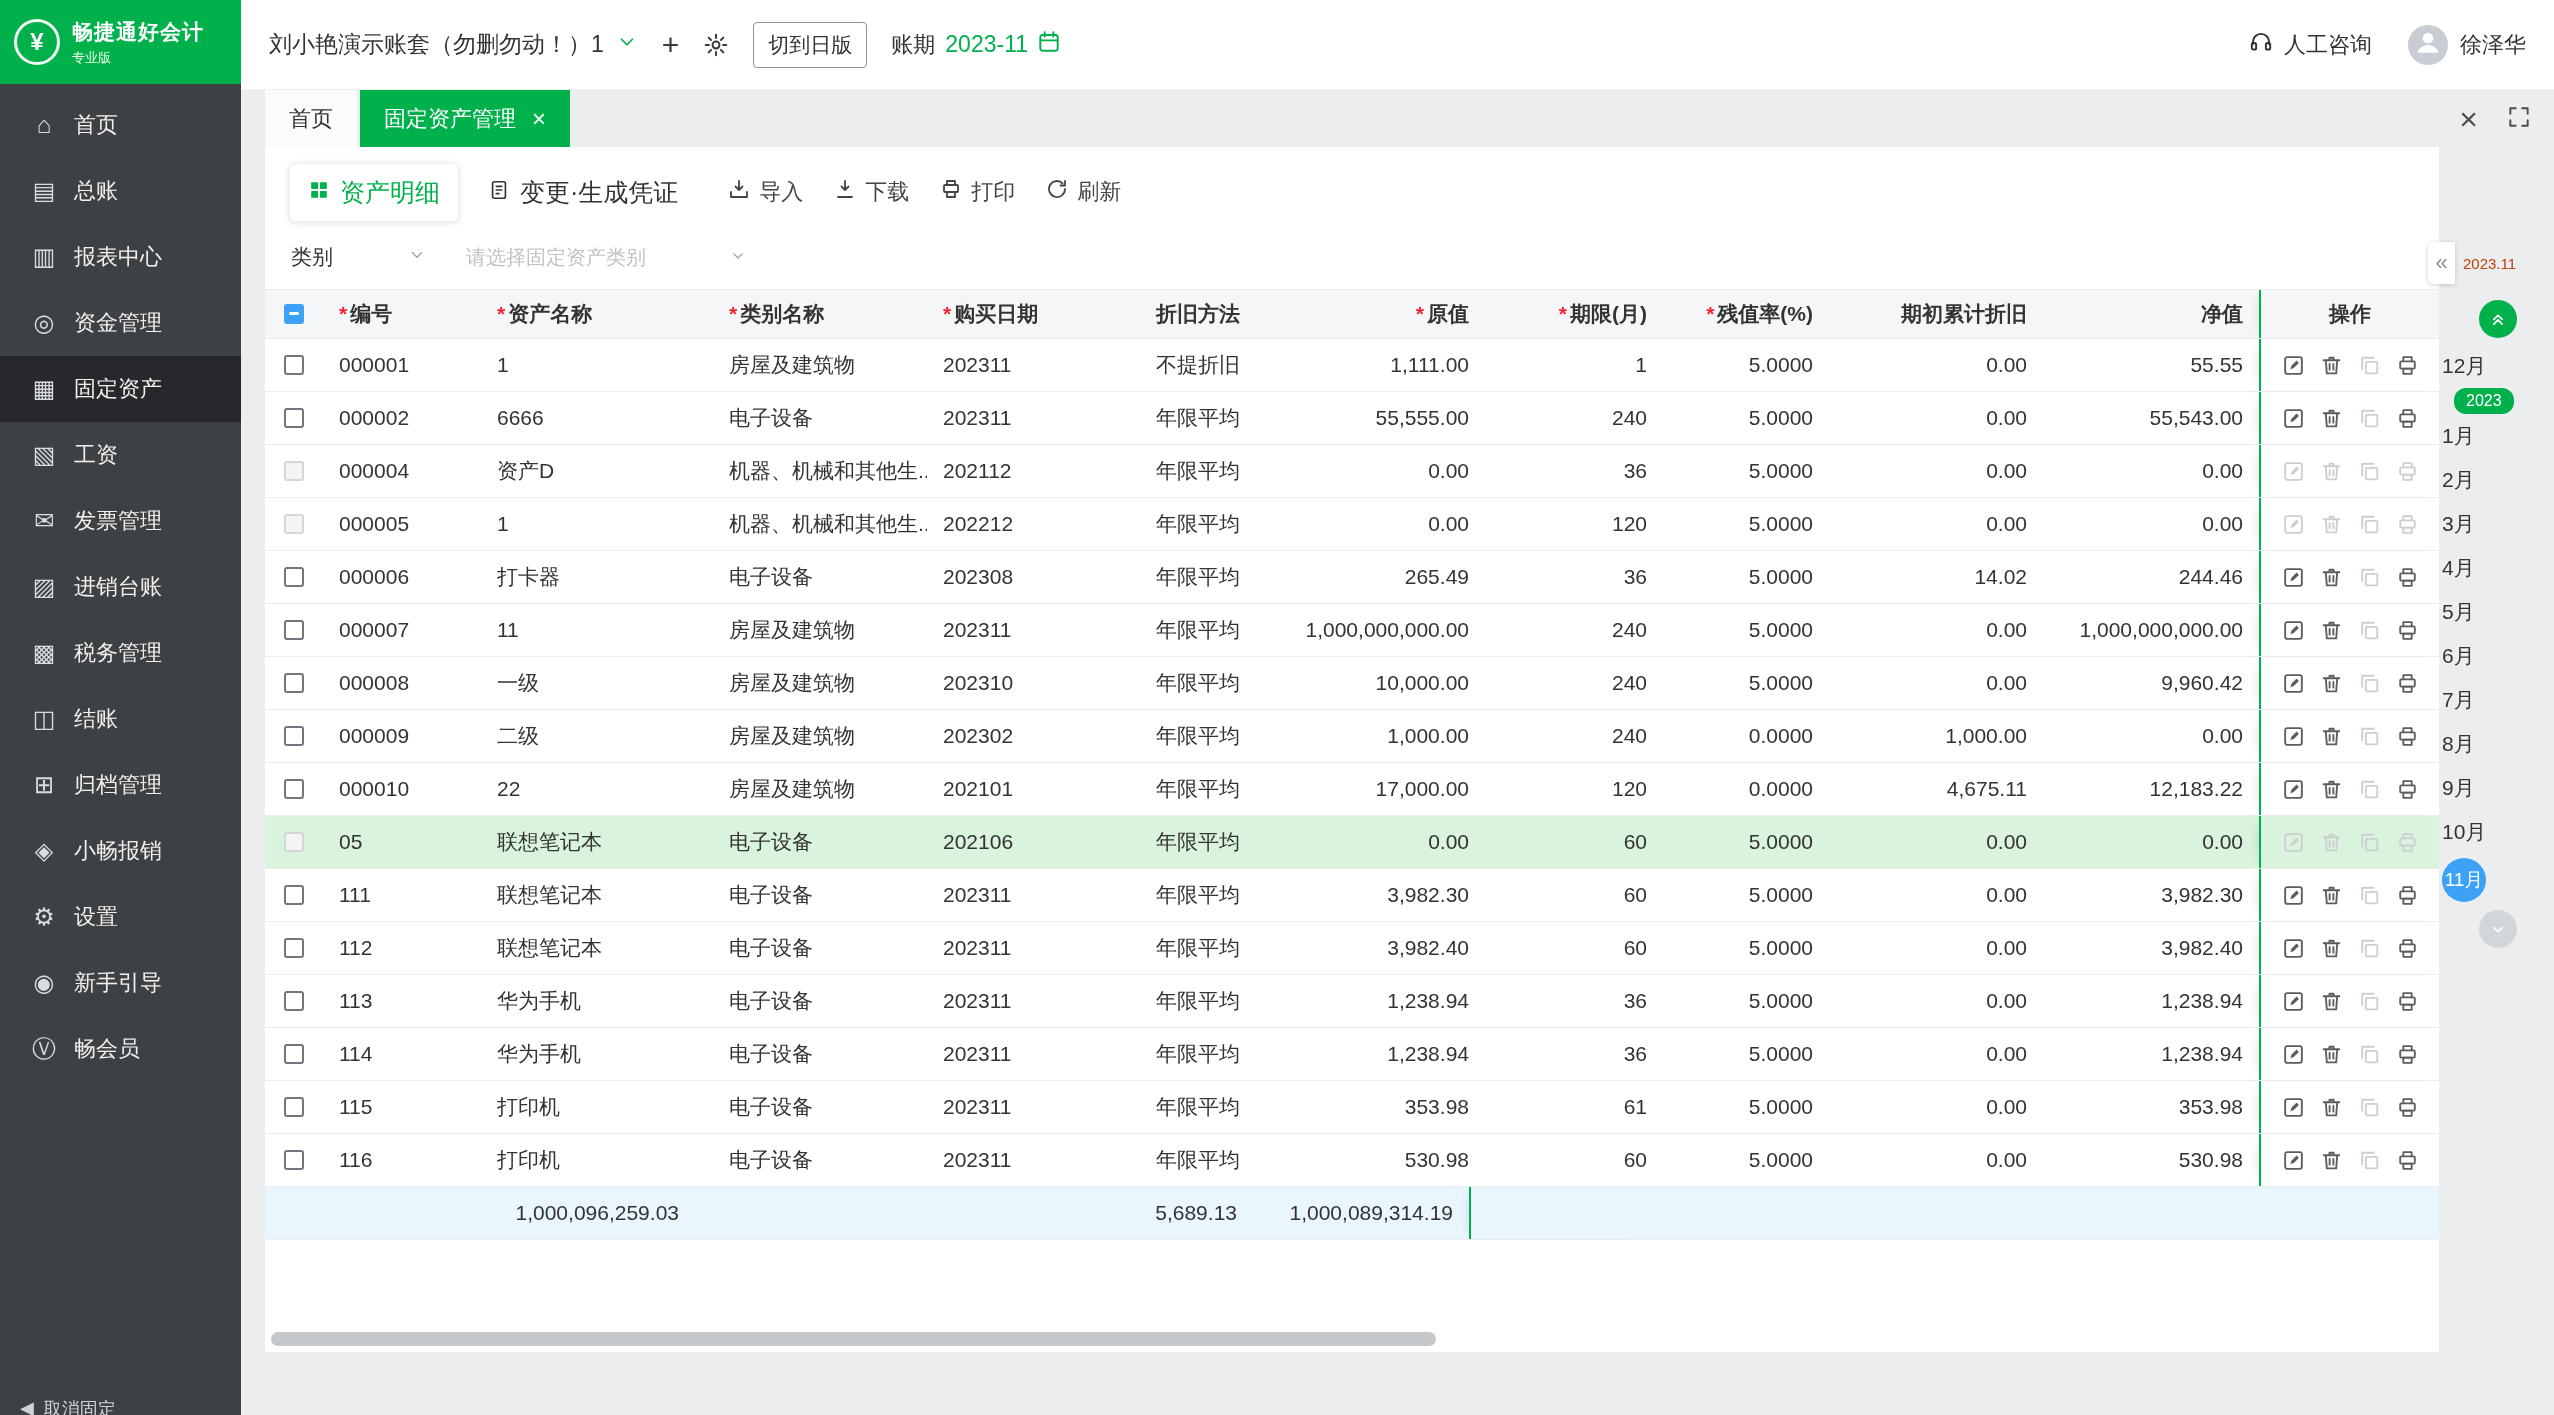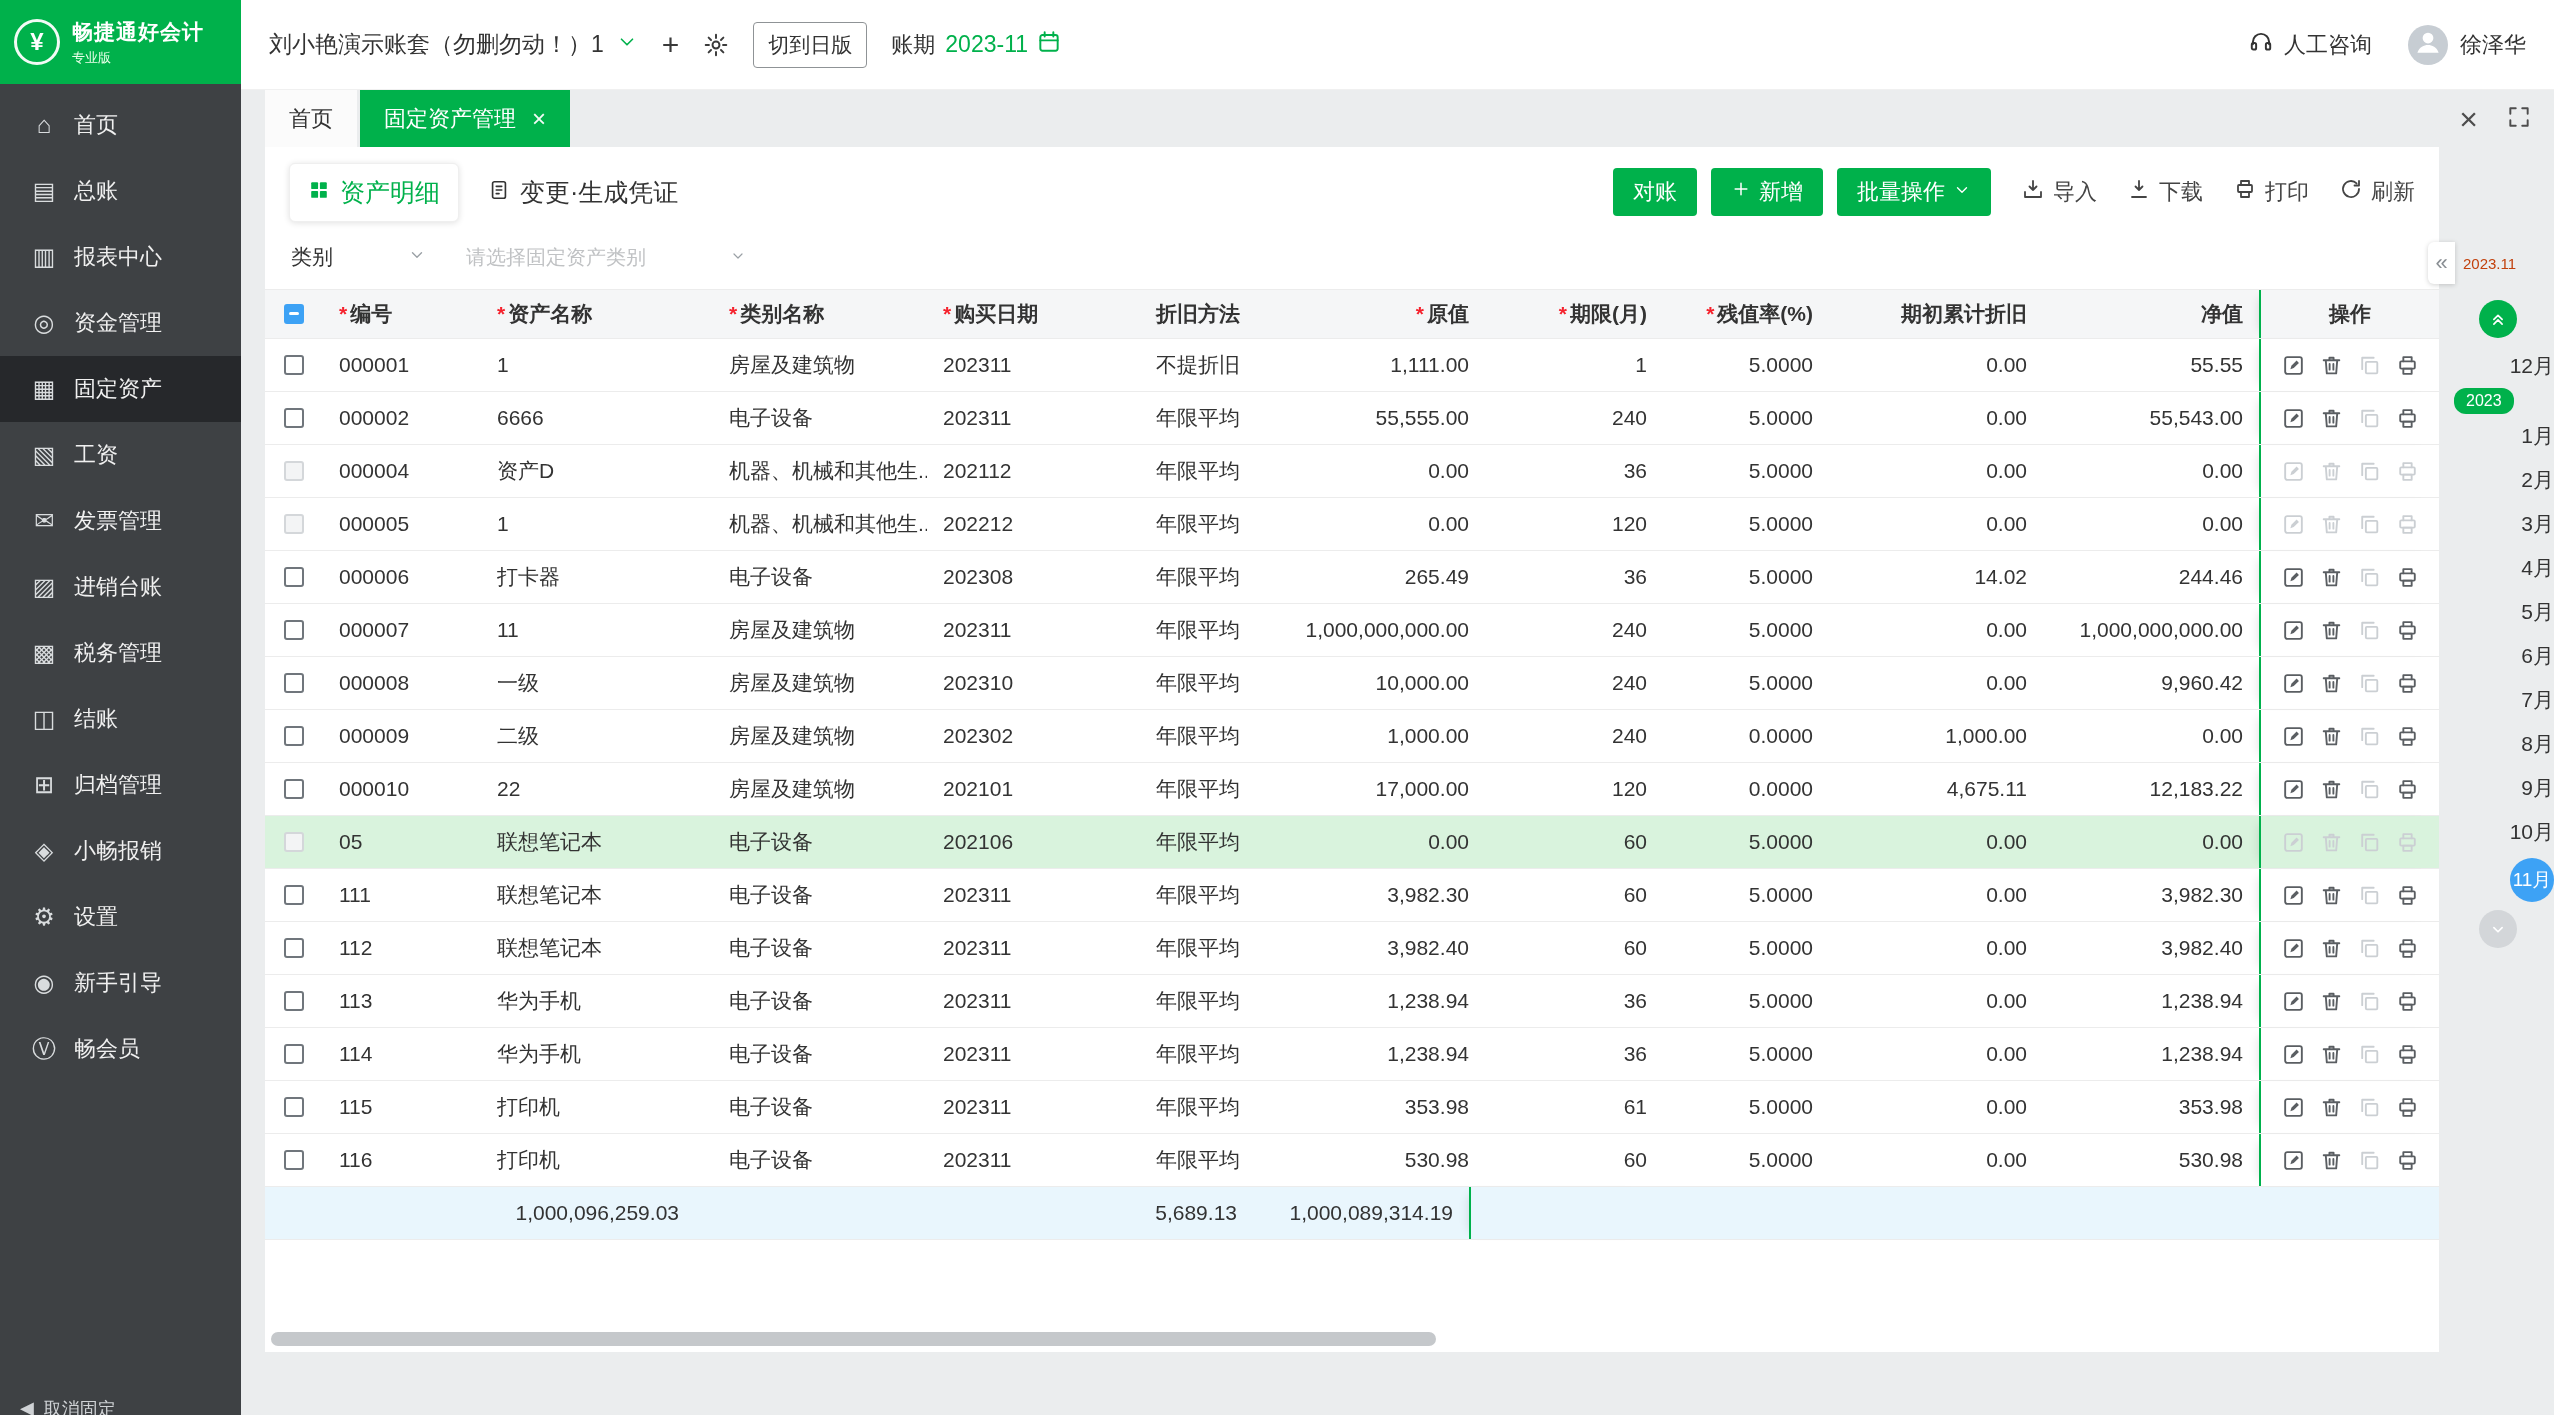--- a/index.html
+++ b/index.html
@@ -253,37 +253,20 @@
             <span>资产明细</span>
           </div>
           <div class="view">
             <span><svg width="22" height="22" viewBox="0 0 24 24" fill="none" stroke="currentColor" stroke-width="1.8" stroke-linecap="round" stroke-linejoin="round">
                 <rect x="5" y="3" width="14" height="18" rx="2"></rect>
                 <path d="M9 8h6M9 12h6M9 16h3"></path>
               </svg></span>
             <span>变更·生成凭证</span>
           </div>
         </div>
-      <div class="actions" id="actions">
-          <button class="btn">
-            <span>对账</span>
-          </button>
-          <button class="btn">
-            <span><svg width="20" height="20" viewBox="0 0 24 24" fill="none" stroke="currentColor" stroke-width="1.8" stroke-linecap="round" stroke-linejoin="round">
-                <path d="M12 5v14M5 12h14"></path>
-              </svg></span>
-            <span>新增</span>
-          </button>
-          <button class="btn">
-            <span>批量操作</span>
-            <span><svg width="18" height="18" viewBox="0 0 24 24" fill="none" stroke="currentColor" stroke-width="1.8" stroke-linecap="round" stroke-linejoin="round">
-                <path d="M6 9l6 6 6-6"></path>
-              </svg></span>
-          </button>
-        </div>
       <div class="tools" id="tools">
           <div class="tool">
             <span><svg width="24" height="24" viewBox="0 0 24 24" fill="none" stroke="currentColor" stroke-width="1.8" stroke-linecap="round" stroke-linejoin="round">
                 <path d="M12 4v9M8.5 9.5l3.5 3.5 3.5-3.5M4 15v5h16v-5"></path>
               </svg></span>
             <span>导入</span>
           </div>
           <div class="tool">
             <span><svg width="24" height="24" viewBox="0 0 24 24" fill="none" stroke="currentColor" stroke-width="1.8" stroke-linecap="round" stroke-linejoin="round">
                 <path d="M12 4v9M8.5 9.5l3.5 3.5 3.5-3.5M5 20h14"></path>
@@ -1025,21 +1008,21 @@
   <div class="cal">
     <div class="cal-head">
       <span class="cal-tab">«</span>
       <span class="cal-date">2023.11</span>
     </div>
     <div class="circle up svg-slot">
         <svg width="22" height="22" viewBox="0 0 24 24" fill="none" stroke="currentColor" stroke-width="1.8" stroke-linecap="round" stroke-linejoin="round">
           <path d="M7.5 12.5L12 8l4.5 4.5M7.5 17.5L12 13l4.5 4.5"></path>
         </svg>
       </div>
-    <div id="cal-list" style="display:flex;flex-direction:column;align-items:flex-end;width:100%">
+    <div id="cal-list" style="display:flex;flex-direction:column;align-items:flex-start;width:100%">
         <div class="cal-month">12月</div>
         <div class="cal-year">2023</div>
         <div class="cal-month">1月</div>
         <div class="cal-month">2月</div>
         <div class="cal-month">3月</div>
         <div class="cal-month">4月</div>
         <div class="cal-month">5月</div>
         <div class="cal-month">6月</div>
         <div class="cal-month">7月</div>
         <div class="cal-month">8月</div>

